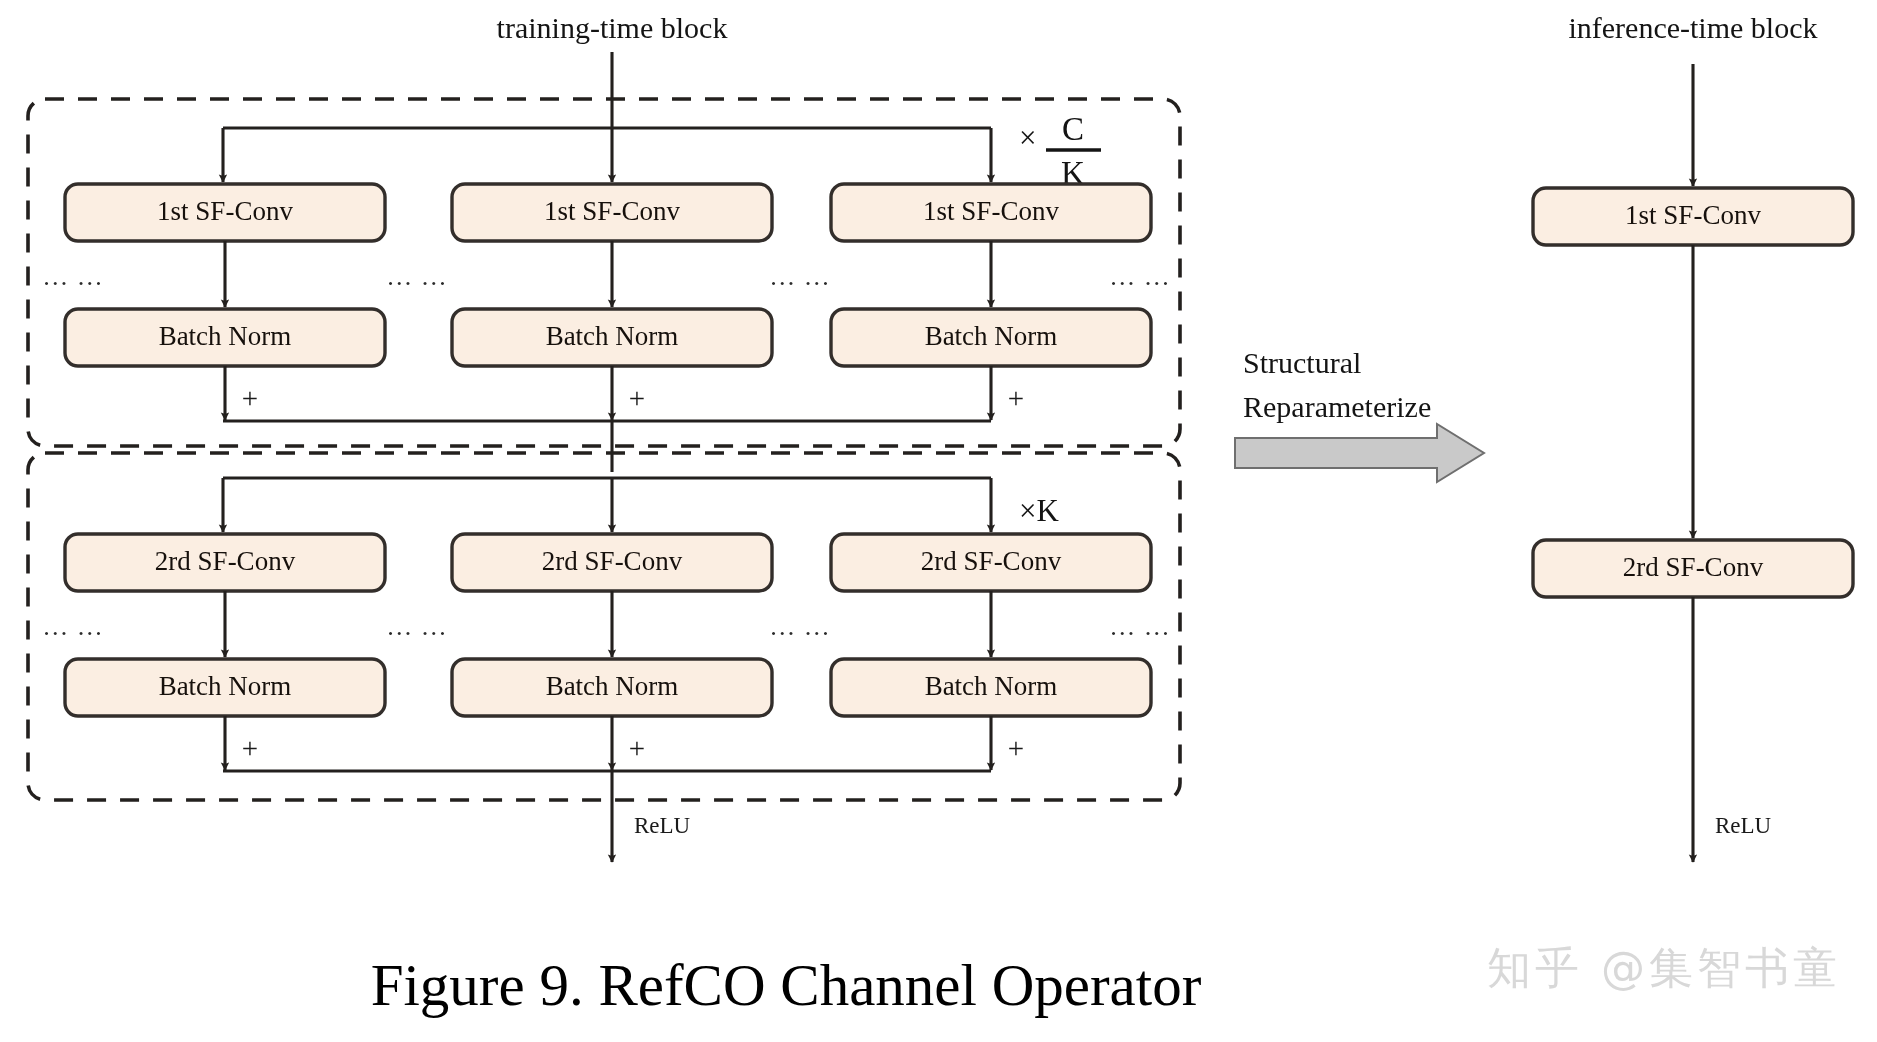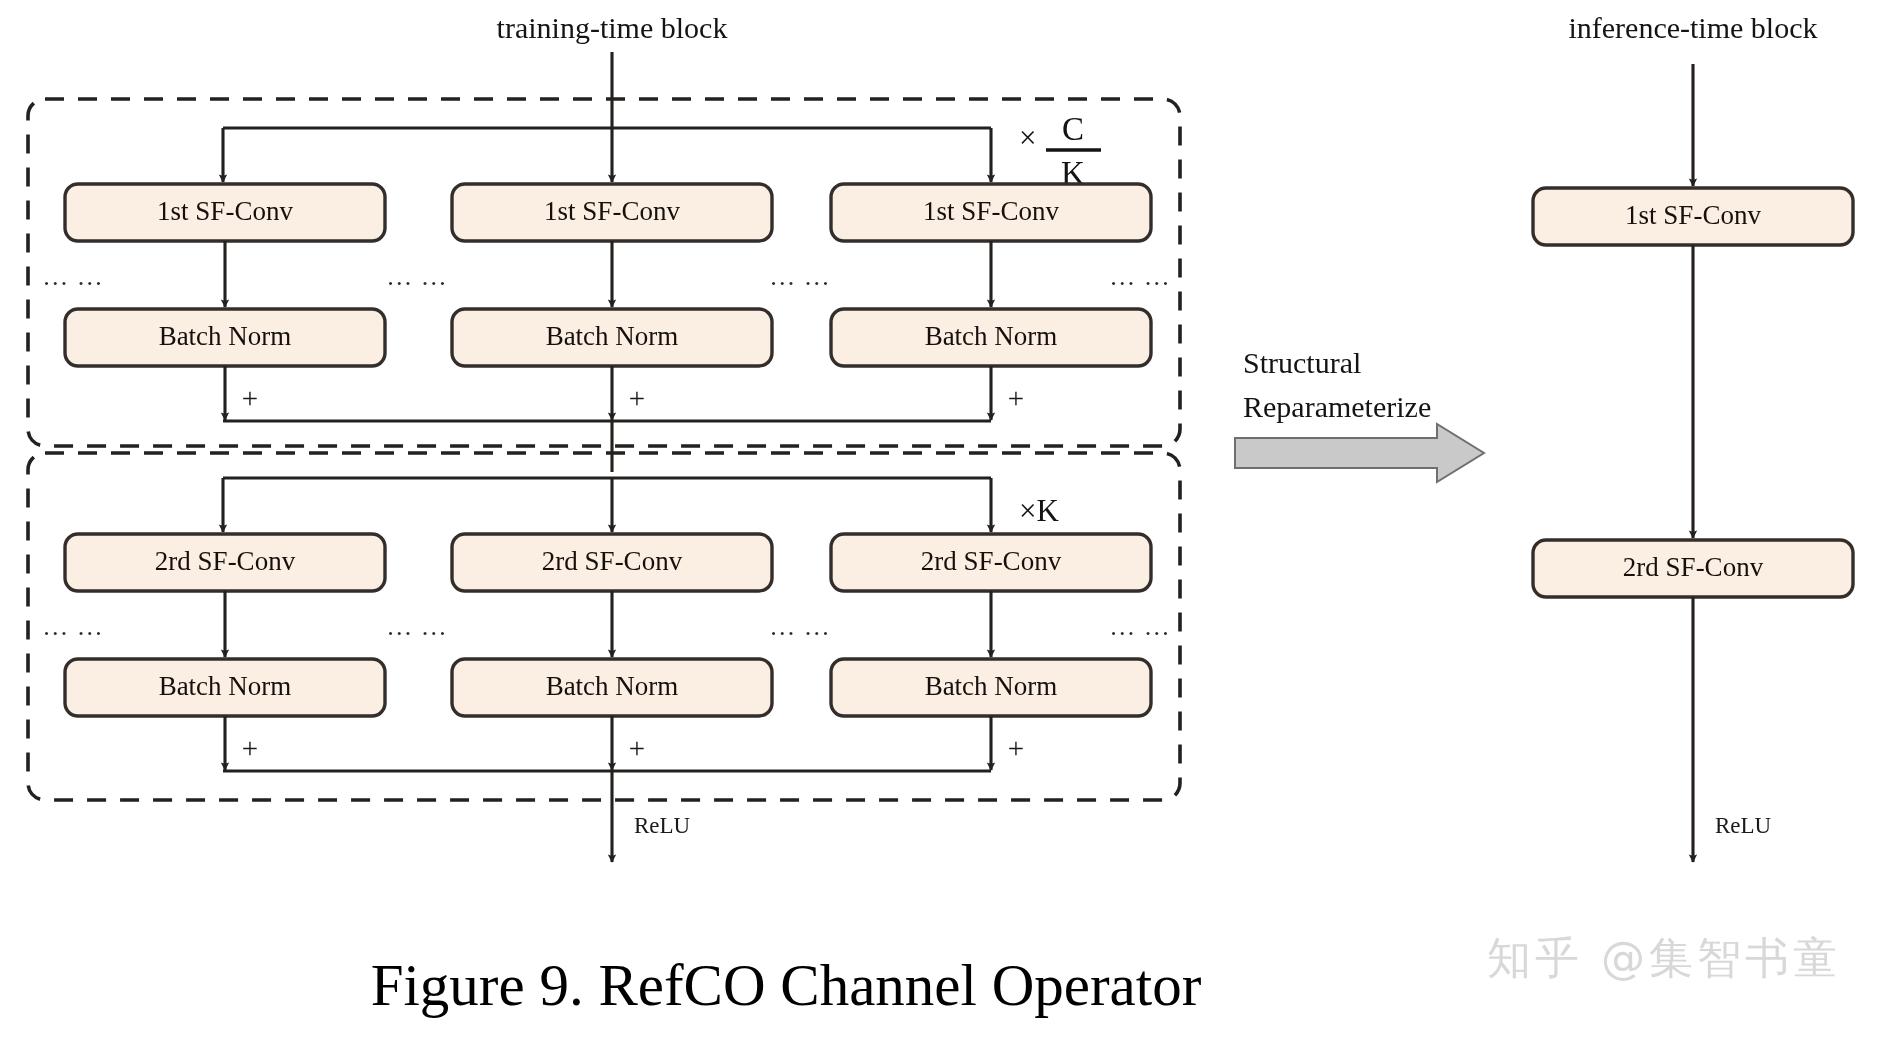--- a/index.html
+++ b/index.html
@@ -100,21 +100,21 @@
     fill: none;
   }
   .reparam-arrow {
     fill: #c9c9c9;
     stroke: #6f6f6f;
     stroke-width: 2;
   }
   .watermark {
     position: absolute;
     right: 36px;
-    bottom: 54px;
+    bottom: 44px;
     font-family: "DejaVu Sans", sans-serif;
     font-size: 44px;
     color: #d8d8d8;
     letter-spacing: 4px;
     white-space: nowrap;
     user-select: none;
     pointer-events: none;
   }
 </style>
 </head>

